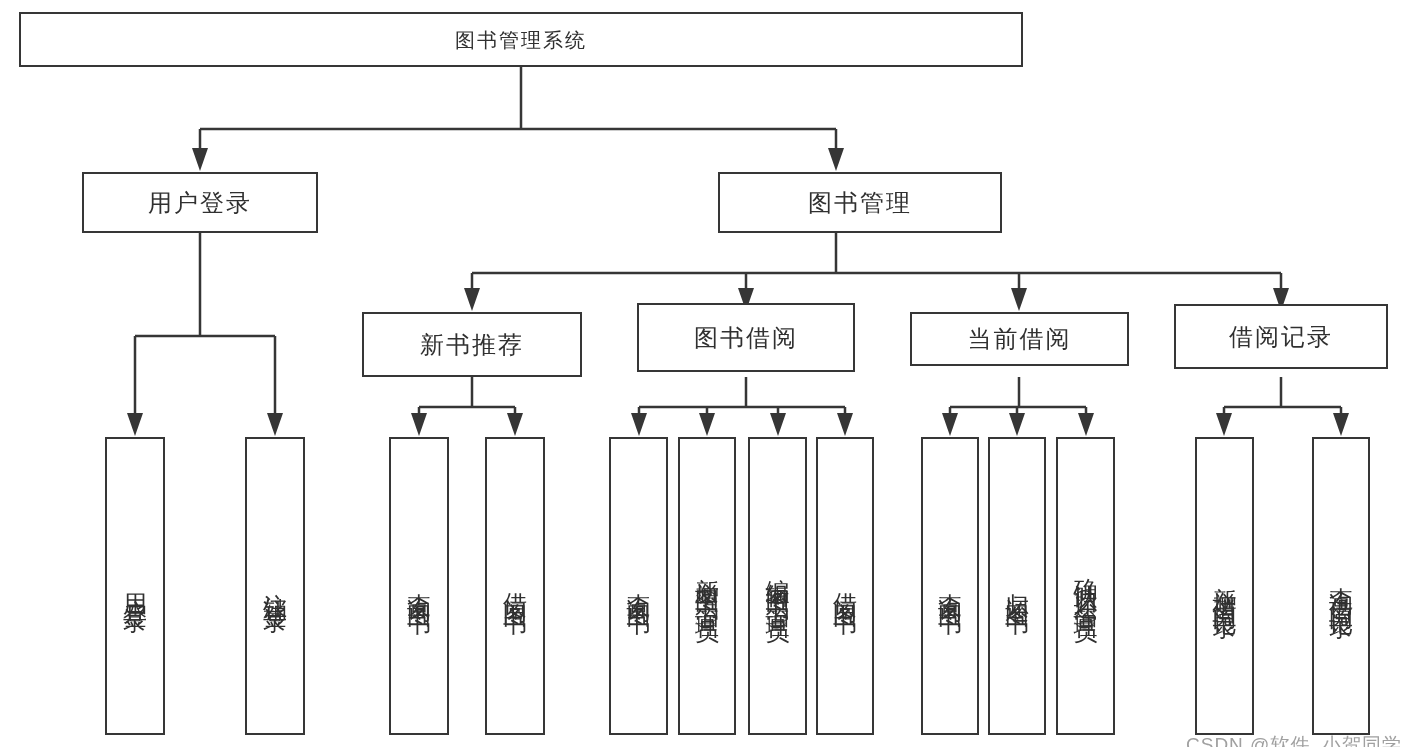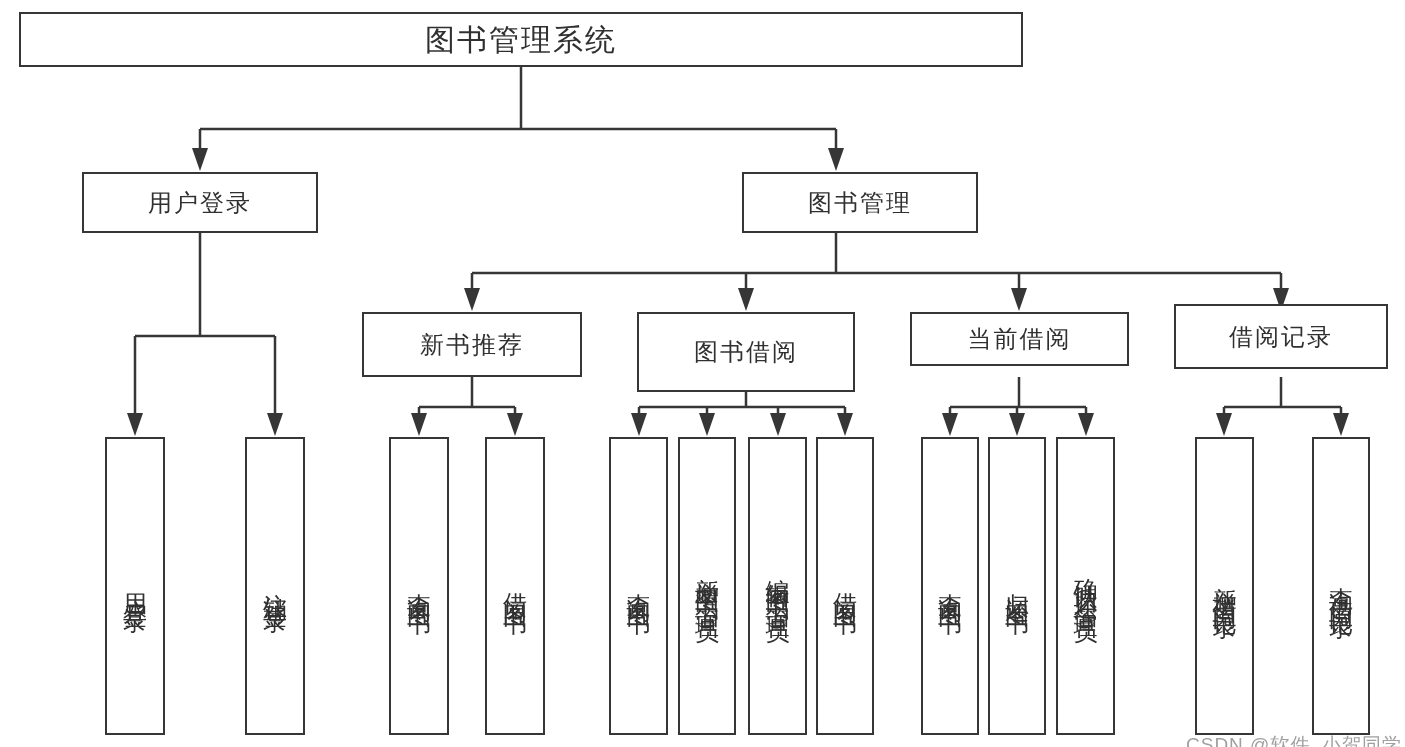--- a/index.html
+++ b/index.html
@@ -17,21 +17,21 @@
     background:#ffffff;
     border:2px solid #363636;
     color:#303030;
     display:flex;
     align-items:center;
     justify-content:center;
     text-align:center;
     z-index:2;
     line-height:1;
   }
-  .root{font-size:30px;letter-spacing:2px;}
+  .root{font-size:20px;letter-spacing:2px;}
   .h{font-size:24px;letter-spacing:2px;}
   .v{
     writing-mode:vertical-rl;
     text-orientation:mixed;
     font-size:24px;
     letter-spacing:6px;
   }
   .watermark{
     position:absolute;
     z-index:3;
@@ -86,24 +86,24 @@
       <polygon points="1009,413 1025,413 1017,436"></polygon>
       <polygon points="1078,413 1094,413 1086,436"></polygon>
       <polygon points="1216,413 1232,413 1224,436"></polygon>
       <polygon points="1333,413 1349,413 1341,436"></polygon>
     </g>
   </svg>
 
   <div class="node root" style="left:19px;top:12px;width:1004px;height:55px">图书管理系统</div>
 
   <div class="node h" style="left:82px;top:172px;width:236px;height:61px">用户登录</div>
-  <div class="node h" style="left:742px;top:172px;width:236px;height:61px">图书管理</div>
+  <div class="node h" style="left:718px;top:172px;width:284px;height:61px">图书管理</div>
 
   <div class="node h" style="left:362px;top:312px;width:220px;height:65px">新书推荐</div>
-  <div class="node h" style="left:637px;top:312px;width:218px;height:80px">图书借阅</div>
+  <div class="node h" style="left:637px;top:303px;width:218px;height:69px">图书借阅</div>
   <div class="node h" style="left:910px;top:312px;width:219px;height:54px">当前借阅</div>
   <div class="node h" style="left:1174px;top:304px;width:214px;height:65px">借阅记录</div>
 
   <div class="node v" style="left:105px;top:437px;width:60px;height:298px">用户登录</div>
   <div class="node v" style="left:245px;top:437px;width:60px;height:298px">注销登录</div>
 
   <div class="node v" style="left:389px;top:437px;width:60px;height:298px">查询图书</div>
   <div class="node v" style="left:485px;top:437px;width:60px;height:298px">借阅图书</div>
 
   <div class="node v" style="left:609px;top:437px;width:59px;height:298px">查询图书</div>

